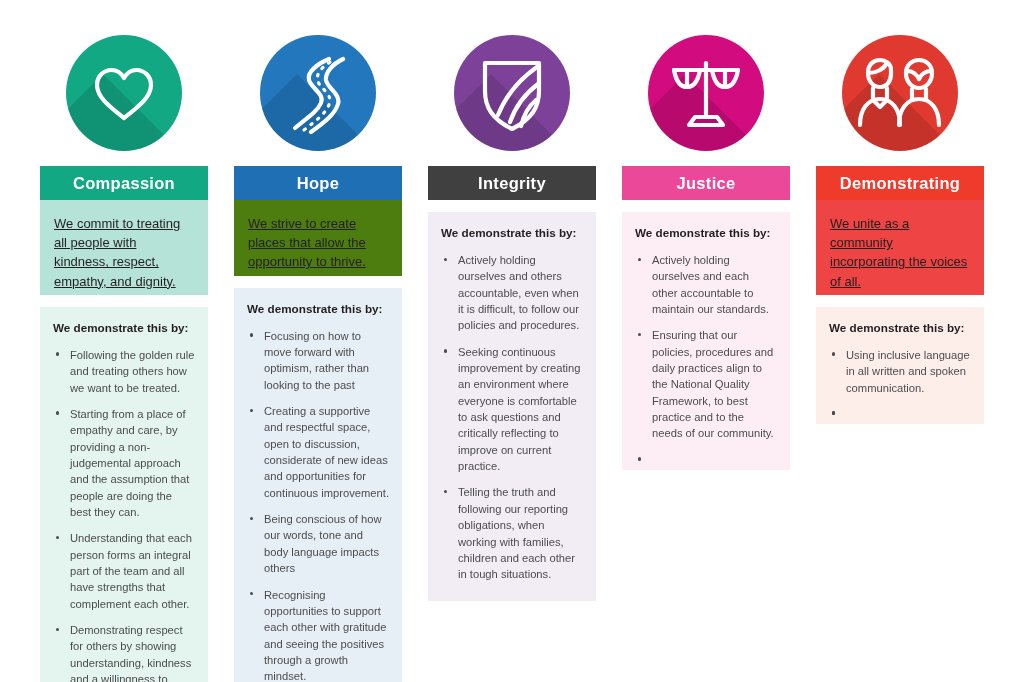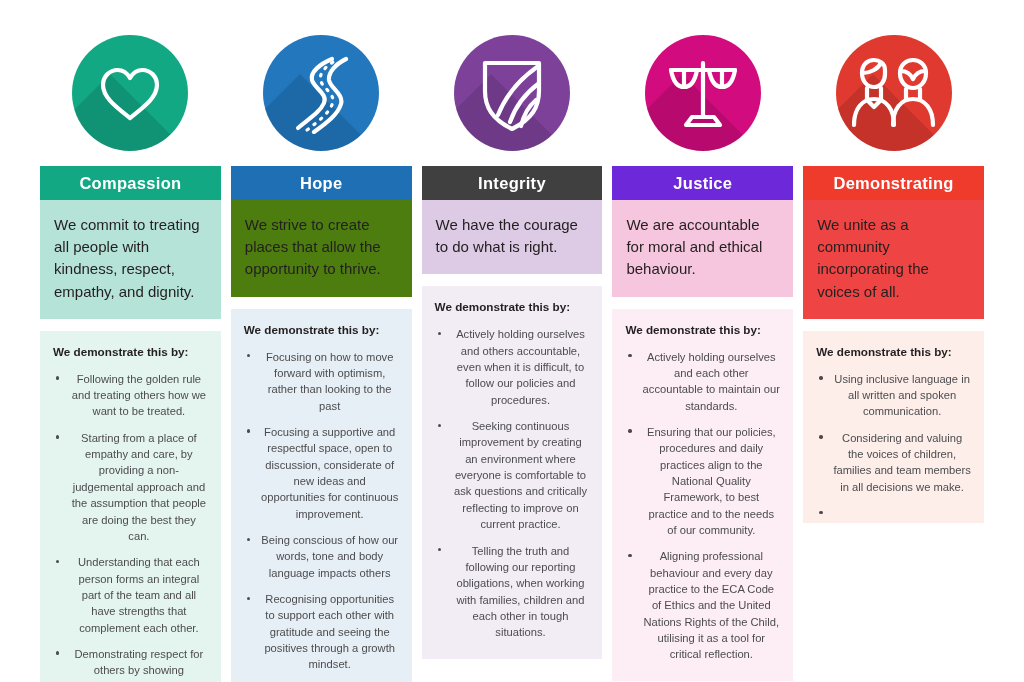--- a/index.html
+++ b/index.html
@@ -8,21 +8,21 @@
     background:#ffffff;
     font-family:"Liberation Sans", sans-serif;
     overflow:hidden;
   }
   .board{
     position:relative;
     width:1024px;height:682px;
     box-sizing:border-box;
     padding:20px 40px 0 40px;
     display:flex;
-    gap:10px;
+    gap:26px;
     align-items:flex-start;
   }
   .col{
     width:187px;
     display:flex;
     flex-direction:column;
     align-items:stretch;
   }
   
   .icon-wrap{
@@ -52,42 +52,43 @@
   .band{
     height:34px;
     display:flex;align-items:center;justify-content:center;
     color:#ffffff;
     font-size:16.5px;
     font-weight:bold;
     letter-spacing:.3px;
   }
   
   .intro{
-    padding:14px 14px 16px 14px;
-    font-size:15px;
+    padding:14px 14px 4px 14px;
+    font-size:13px;
     line-height:1.48;
     color:#231f20;
     min-height:64px;
     box-sizing:border-box;
+    text-decoration:underline;
   }
   
   .body{
     margin-top:12px;
     padding:14px 13px 18px 13px;
     flex:1 1 auto;
     box-sizing:border-box;
   }
   .demo-title{
     font-size:11.7px;
     font-weight:bold;
     color:#231f20;
     margin:0 0 13px 0;
   }
   ul.points{
-    margin:0;padding:0;list-style:none;text-align:center;
+    margin:0;padding:0;list-style:none;
   }
   ul.points li{
     position:relative;
     padding-left:17px;
     margin-bottom:10px;
     font-size:11.2px;
     line-height:1.46;
     color:#4c4c4e;
   }
   ul.points li:last-child{margin-bottom:0;}
@@ -134,40 +135,39 @@
             <path stroke="#ffffff" fill="none" stroke-width="3.2" stroke-linecap="round" stroke-dasharray="1.6 7" d="M23 78 C 36 68 45 61 48.5 51.5 C 52 42 38 36 36.5 28 C 35 20 44 12 55 7"></path>
           </svg>
         </div>
       </div>
       <div class="band" style="background:#1f6fb5">Hope</div>
       <div class="intro" style="background:#4d7c0f">We strive to create places that allow the opportunity to thrive.</div>
       <div class="body" style="background:#e6eff6">
         <p class="demo-title">We demonstrate this by:</p>
         <ul class="points">
           <li><span class="dot"></span><span>Focusing on how to move forward with optimism, rather than looking to the past</span></li>
-          <li><span class="dot"></span><span>Focusing a supportive and respectful space, open to discussion, considerate of new ideas and opportunities for continuous improvement.</span></li>
+          <li><span class="dot"></span><span>Creating a supportive and respectful space, open to discussion, considerate of new ideas and opportunities for continuous improvement.</span></li>
           <li><span class="dot"></span><span>Being conscious of how our words, tone and body language impacts others</span></li>
           <li><span class="dot"></span><span>Recognising opportunities to support each other with gratitude and seeing the positives through a growth mindset.</span></li>
         </ul>
       </div>
     </div>
     <div class="col">
       <div class="icon-wrap">
         <div class="icon-circle" style="background:#7e4199">
           <div class="shadow"></div>
           <svg width="72" height="80" viewBox="0 0 72 80">
             <path stroke="#ffffff" fill="none" stroke-width="4.2" stroke-linecap="round" stroke-linejoin="round" d="M36 76 C 16 66 9 54 9 38 L 9 10 L 63 10 L 63 38 C 63 54 56 66 36 76 Z"></path>
             <path stroke="#ffffff" fill="none" stroke-width="4.2" stroke-linecap="round" stroke-linejoin="round" d="M61 14 C 44 26 30 42 22 62"></path>
             <path stroke="#ffffff" fill="none" stroke-width="4.2" stroke-linecap="round" stroke-linejoin="round" d="M62 31 C 50 40 40 52 34 69"></path>
             <path stroke="#ffffff" fill="none" stroke-width="4.2" stroke-linecap="round" stroke-linejoin="round" d="M60 47 C 54 52 48 60 45 73"></path>
           </svg>
         </div>
       </div>
       <div class="band" style="background:#404040">Integrity</div>
-      <div class="intro" style="background:#ddcae4">We have the courage to do what is right.</div>
       <div class="body" style="background:#f2ecf5">
         <p class="demo-title">We demonstrate this by:</p>
         <ul class="points">
           <li><span class="dot"></span><span>Actively holding ourselves and others accountable, even when it is difficult, to follow our policies and procedures.</span></li>
           <li><span class="dot"></span><span>Seeking continuous improvement by creating an environment where everyone is comfortable to ask questions and critically reflecting to improve on current practice.</span></li>
           <li><span class="dot"></span><span>Telling the truth and following our reporting obligations, when working with families, children and each other in tough situations.</span></li>
         </ul>
       </div>
     </div>
     <div class="col">
@@ -178,28 +178,27 @@
             <path stroke="#ffffff" fill="none" stroke-width="4.2" stroke-linecap="round" stroke-linejoin="round" d="M40 8 L 40 62"></path>
             <path stroke="#ffffff" fill="none" stroke-width="4.2" stroke-linecap="round" stroke-linejoin="round" d="M8 15 L 72 15"></path>
             <path stroke="#ffffff" fill="none" stroke-width="4.2" stroke-linecap="round" stroke-linejoin="round" d="M8 15 C 10 26 14 32 21 32 C 28 32 32 26 34 15"></path>
             <path stroke="#ffffff" fill="none" stroke-width="4.2" stroke-linecap="round" stroke-linejoin="round" d="M46 15 C 48 26 52 32 59 32 C 66 32 70 26 72 15"></path>
             <path stroke="#ffffff" fill="none" stroke-width="4.2" stroke-linecap="round" stroke-linejoin="round" d="M21 15 L 21 32"></path>
             <path stroke="#ffffff" fill="none" stroke-width="4.2" stroke-linecap="round" stroke-linejoin="round" d="M59 15 L 59 32"></path>
             <path stroke="#ffffff" fill="none" stroke-width="4.2" stroke-linecap="round" stroke-linejoin="round" d="M29 62 L 51 62 L 57 70 L 23 70 Z"></path>
           </svg>
         </div>
       </div>
-      <div class="band" style="background:#6d28d9">Justice</div>
-      <div class="intro" style="background:#f6c6de">We are accountable for moral and ethical behaviour.</div>
+      <div class="band" style="background:#ec4899">Justice</div>
       <div class="body" style="background:#fceef4">
         <p class="demo-title">We demonstrate this by:</p>
         <ul class="points">
           <li><span class="dot"></span><span>Actively holding ourselves and each other accountable to maintain our standards.</span></li>
           <li><span class="dot"></span><span>Ensuring that our policies, procedures and daily practices align to the National Quality Framework, to best practice and to the needs of our community.</span></li>
-          <li><span class="dot"></span><span>Aligning professional behaviour and every day practice to the ECA Code of Ethics and the United Nations Rights of the Child, utilising it as a tool for critical reflection.</span></li>
+          <li><span class="dot"></span></li>
         </ul>
       </div>
     </div>
     <div class="col">
       <div class="icon-wrap">
         <div class="icon-circle" style="background:#e03a30">
           <div class="shadow"></div>
           <svg width="84" height="72" viewBox="0 0 84 72">
             <path stroke="#ffffff" fill="none" stroke-width="4.2" stroke-linecap="round" stroke-linejoin="round" d="M33 13 C 33 6 27 3 22 3 C 15 3 10 8 10 16 C 10 24 15 30 22 30 C 29 30 33 24 33 17 Z"></path>
             <path stroke="#ffffff" fill="none" stroke-width="4.2" stroke-linecap="round" stroke-linejoin="round" d="M11 16 C 18 16 26 12 29 6"></path>
@@ -212,18 +211,18 @@
             <path stroke="#ffffff" fill="none" stroke-width="4.2" stroke-linecap="round" stroke-linejoin="round" d="M54 32 L 54 43 M68 32 L 68 43"></path>
           </svg>
         </div>
       </div>
       <div class="band" style="background:#ee3b2c">Demonstrating</div>
       <div class="intro" style="background:#ef4444">We unite as a community incorporating the voices of all.</div>
       <div class="body" style="background:#fdeeea">
         <p class="demo-title">We demonstrate this by:</p>
         <ul class="points">
           <li><span class="dot"></span><span>Using inclusive language in all written and spoken communication.</span></li>
-          <li><span class="dot"></span><span>Considering and valuing the voices of children, families and team members in all decisions we make.</span></li>
+          <li><span class="dot"></span></li>
           <li><span class="dot"></span></li>
         </ul>
       </div>
     </div>
   </div>
 
 </body></html>

